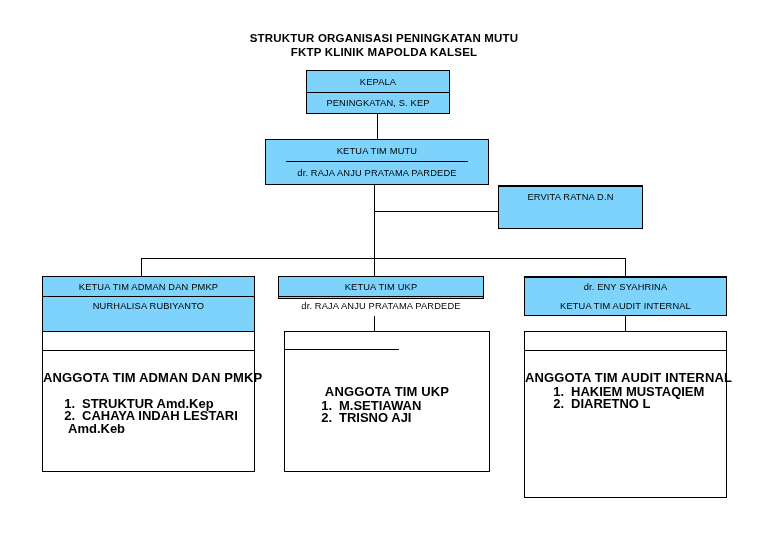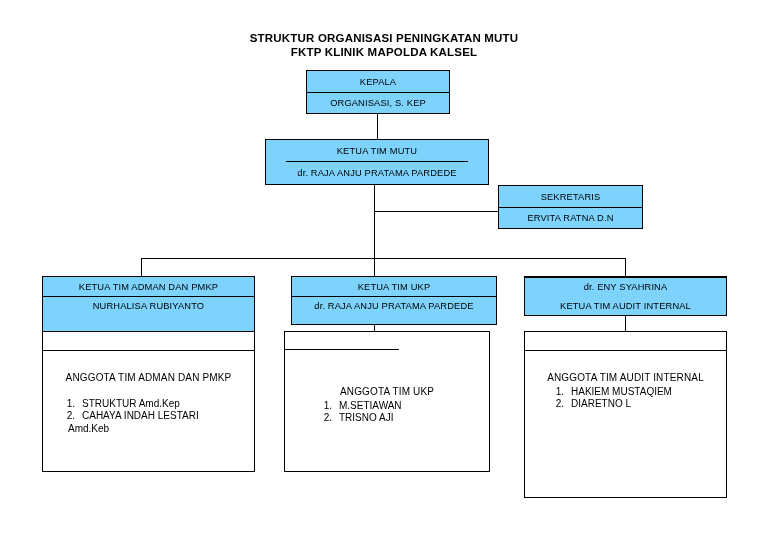--- a/index.html
+++ b/index.html
@@ -99,22 +99,23 @@
     top: 17px;
     margin: 0 auto 0 0;
     width: 56%;
     border-top: 1.3px solid #000;
   }
   .member-divider {
     border-top: 1.3px solid #000;
   }
   .member-body {
     padding: 0;
-    font-size: 10px;
+    font-size: 13px;
     line-height: 12.6px;
+    font-weight: bold;
   }
   .member-title {
     text-align: center;
     letter-spacing: 0.15px;
     white-space: nowrap;
   }
   .member-list {
     margin: 0;
     padding: 0;
     list-style: none;
@@ -141,50 +142,49 @@
 
 <div id="chart-root">
 
   <div class="title-block">
     <span class="title-line">STRUKTUR ORGANISASI PENINGKATAN MUTU</span>
     <span class="title-line">FKTP KLINIK MAPOLDA KALSEL</span>
   </div>
 
   <div class="node" style="left:306px; top:70px; width:144px; height:44px;">
     <div class="node-row" style="height:21px;">KEPALA</div>
-    <div class="node-row row-sep" style="height:21px;">ORGANISASI, S. KEP</div>
+    <div class="node-row row-sep" style="height:21px;">PENINGKATAN, S. KEP</div>
   </div>
 
   <div class="line v-line" style="left:377px; top:114px; height:25px;"></div>
 
   <div class="node" style="left:265px; top:139px; width:224px; height:46px;">
     <div class="node-row" style="height:22px;">KETUA TIM MUTU</div>
     <div class="node-row row-sep-inset" style="height:21px;">dr. RAJA ANJU PRATAMA PARDEDE</div>
   </div>
 
   <div class="line v-line" style="left:374px; top:185px; height:74px;"></div>
 
   <div class="line h-line" style="left:374px; top:211px; width:125px;"></div>
 
   <div class="node" style="left:498px; top:185px; width:145px; height:44px;">
-    <div class="node-row" style="height:21px;">SEKRETARIS</div>
     <div class="node-row row-sep" style="height:21px;">ERVITA RATNA D.N</div>
   </div>
 
   <div class="line h-line" style="left:141px; top:258px; width:485px;"></div>
   <div class="line v-line" style="left:141px; top:258px; height:18px;"></div>
   <div class="line v-line" style="left:374px; top:258px; height:18px;"></div>
   <div class="line v-line" style="left:625px; top:258px; height:18px;"></div>
 
   <div class="node" style="left:42px; top:276px; width:213px; height:56px;">
     <div class="node-row" style="height:19px;">KETUA TIM ADMAN DAN PMKP</div>
     <div class="node-row row-sep" style="height:19px;">NURHALISA RUBIYANTO</div>
   </div>
 
-  <div class="node" style="left:291px; top:276px; width:206px; height:49px;">
+  <div class="node" style="left:278px; top:276px; width:206px; height:23px;">
     <div class="node-row" style="height:19px;">KETUA TIM UKP</div>
     <div class="node-row row-sep" style="height:19px;">dr. RAJA ANJU PRATAMA PARDEDE</div>
   </div>
 
   <div class="node" style="left:524px; top:276px; width:203px; height:40px;">
     <div class="node-row row-sep" style="height:19px;">dr. ENY SYAHRINA</div>
     <div class="node-row" style="height:19px;">KETUA TIM AUDIT INTERNAL</div>
   </div>
 
   <div class="line v-line" style="left:141px; top:316px; height:15px;"></div>

